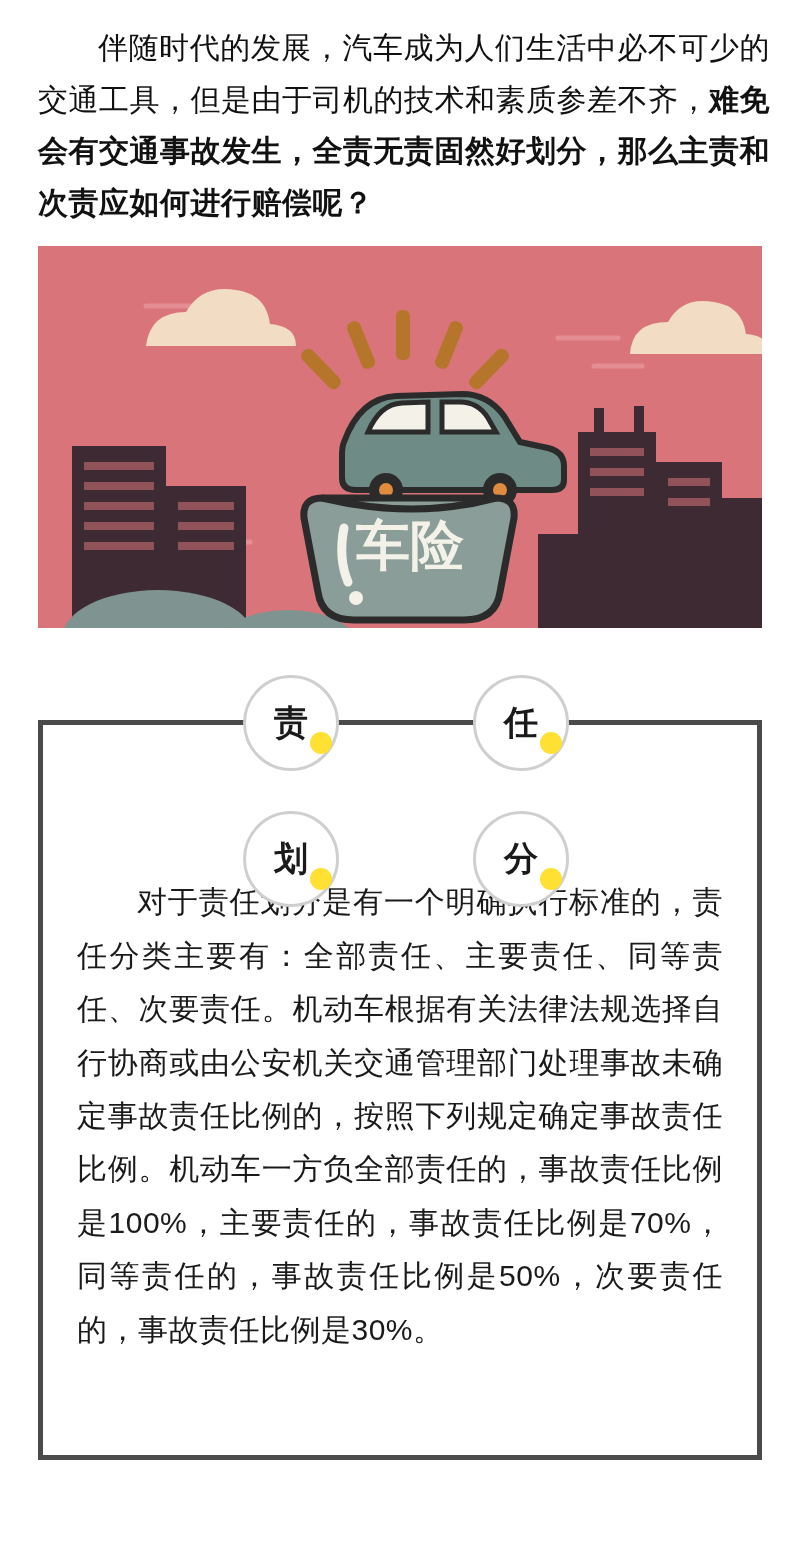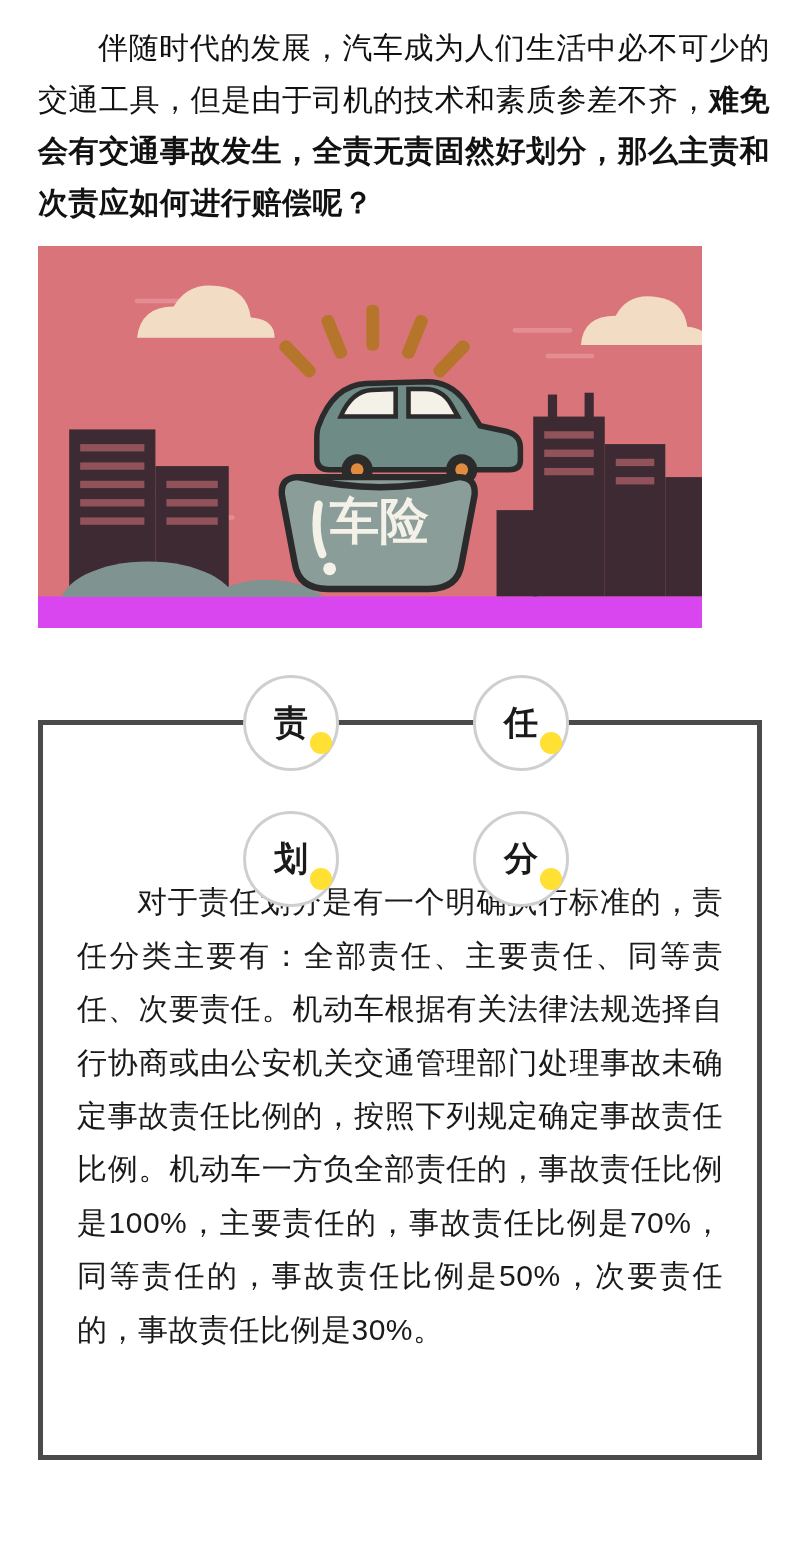--- a/index.html
+++ b/index.html
@@ -27,21 +27,21 @@
   .intro .lead {
     display: inline;
   }
   .intro .bold {
     font-weight: 700;
   }
 
   
   .illus-wrap {
     margin: 18px 38px 0 38px;
-    width: 664px;
+    width: 724px;
     height: 382px;
     overflow: hidden;
     position: relative;
     background: #d946ef;
   }
   .illus {
     position: absolute;
     inset: 0;
   }
 

